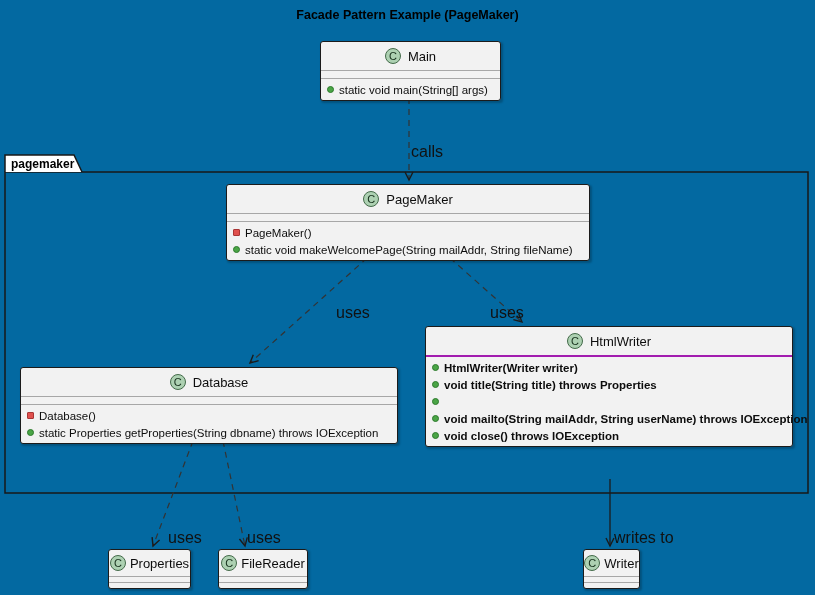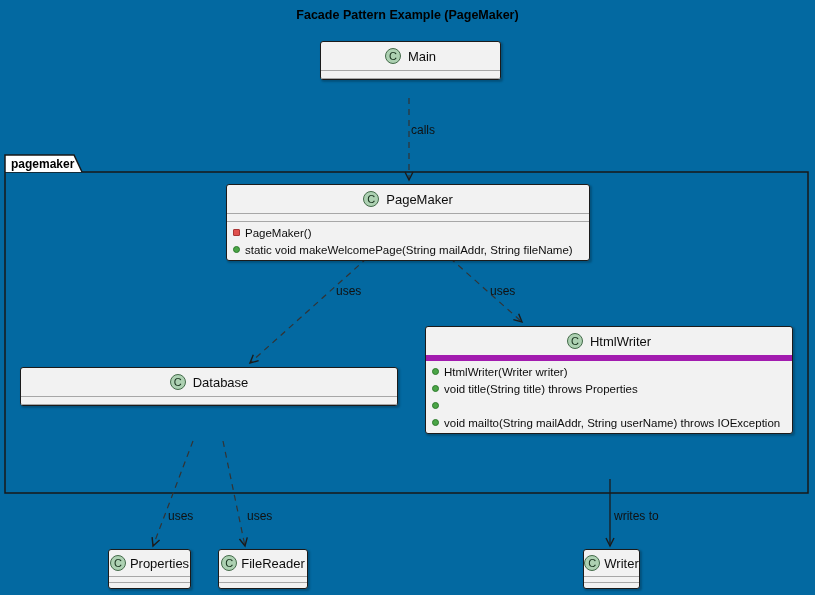--- a/index.html
+++ b/index.html
@@ -24,29 +24,29 @@
   .small-header{height:26px;display:flex;align-items:center;justify-content:center;gap:4px;padding:0 3px;}
   .c-icon{
     width:16px;height:16px;border-radius:50%;background:#ADD1B2;border:1px solid #446B4A;
     display:flex;align-items:center;justify-content:center;
     font-size:11px;color:#16301c;box-sizing:border-box;flex:0 0 auto;
   }
   .class-name{font-size:13px;color:#0d0d0d;white-space:nowrap;}
   .sep{height:7px;border-top:1px solid #a7a7a7;border-bottom:1px solid #a7a7a7;}
   .members{padding:2px 0;}
   .fields{padding:2px 0;border-top:1px solid #a7a7a7;}
-  .methods{padding:2px 0;border-top:6px solid #a21caf;}
+  .methods{padding:2px 0;border-top:2px solid #a21caf;font-weight:bold;}
   .member{display:flex;align-items:center;height:17px;padding:0 4px 0 6px;}
   .member-text{font-size:11.5px;color:#0d0d0d;white-space:nowrap;}
   .bullet{width:7px;height:7px;margin-right:5px;flex:0 0 auto;box-sizing:border-box;}
   .public-method{background:#4AA546;border:1px solid #2c7a2c;border-radius:50%;}
   .private-method{background:#E0504D;border:1px solid #a83535;border-radius:1px;}
   .private-field{background:transparent;border:1px solid #CB6B6B;border-radius:1px;}
   .small-comp{height:5px;border-top:1px solid #a7a7a7;}
-  .edge-label{position:absolute;font-size:12px;color:#111;white-space:nowrap;}
+  .edge-label{position:absolute;font-size:16px;color:#111;white-space:nowrap;margin-top:20px;}
 </style>
 </head>
 <body>
 
 <div id="canvas">
 
   <div class="diagram-title">Facade Pattern Example (PageMaker)</div>
 
   <svg class="arrow-layer" width="815" height="595" viewBox="0 0 815 595" xmlns="http://www.w3.org/2000/svg">
     <defs>
@@ -67,20 +67,26 @@
   </svg>
 
   <div class="pkg-label">pagemaker</div>
 
   <div class="class-box" style="left:320px;top:41px;width:181px;">
     <div class="class-header">
       <span class="c-icon">C</span>
       <span class="class-name">Main</span>
     </div>
     <div class="sep"></div>
+    <div class="members">
+      <div class="member">
+        <span class="bullet public-method"></span>
+        <span class="member-text">static void main(String[] args)</span>
+      </div>
+    </div>
   </div>
 
   <div class="class-box" style="left:226px;top:184px;width:364px;">
     <div class="class-header">
       <span class="c-icon">C</span>
       <span class="class-name">PageMaker</span>
     </div>
     <div class="sep"></div>
     <div class="members">
       <div class="member">
@@ -93,20 +99,30 @@
       </div>
     </div>
   </div>
 
   <div class="class-box" style="left:20px;top:367px;width:378px;">
     <div class="class-header">
       <span class="c-icon">C</span>
       <span class="class-name">Database</span>
     </div>
     <div class="sep"></div>
+    <div class="members">
+      <div class="member">
+        <span class="bullet private-method"></span>
+        <span class="member-text">Database()</span>
+      </div>
+      <div class="member">
+        <span class="bullet public-method"></span>
+        <span class="member-text">static Properties getProperties(String dbname) throws IOException</span>
+      </div>
+    </div>
   </div>
 
   <div class="class-box" style="left:425px;top:326px;width:368px;">
     <div class="class-header">
       <span class="c-icon">C</span>
       <span class="class-name">HtmlWriter</span>
     </div>
     <div class="methods">
       <div class="member">
         <span class="bullet public-method"></span>
@@ -115,20 +131,24 @@
       <div class="member">
         <span class="bullet public-method"></span>
         <span class="member-text">void title(String title) throws Properties</span>
       </div>
       <div class="member">
         <span class="bullet public-method"></span>
       </div>
       <div class="member">
         <span class="bullet public-method"></span>
         <span class="member-text">void mailto(String mailAddr, String userName) throws IOException</span>
+      </div>
+      <div class="member">
+        <span class="bullet public-method"></span>
+        <span class="member-text">void close() throws IOException</span>
       </div>
     </div>
   </div>
 
   <div class="class-box" style="left:108px;top:549px;width:83px;">
     <div class="small-header">
       <span class="c-icon">C</span>
       <span class="class-name">Properties</span>
     </div>
     <div class="small-comp"></div>

